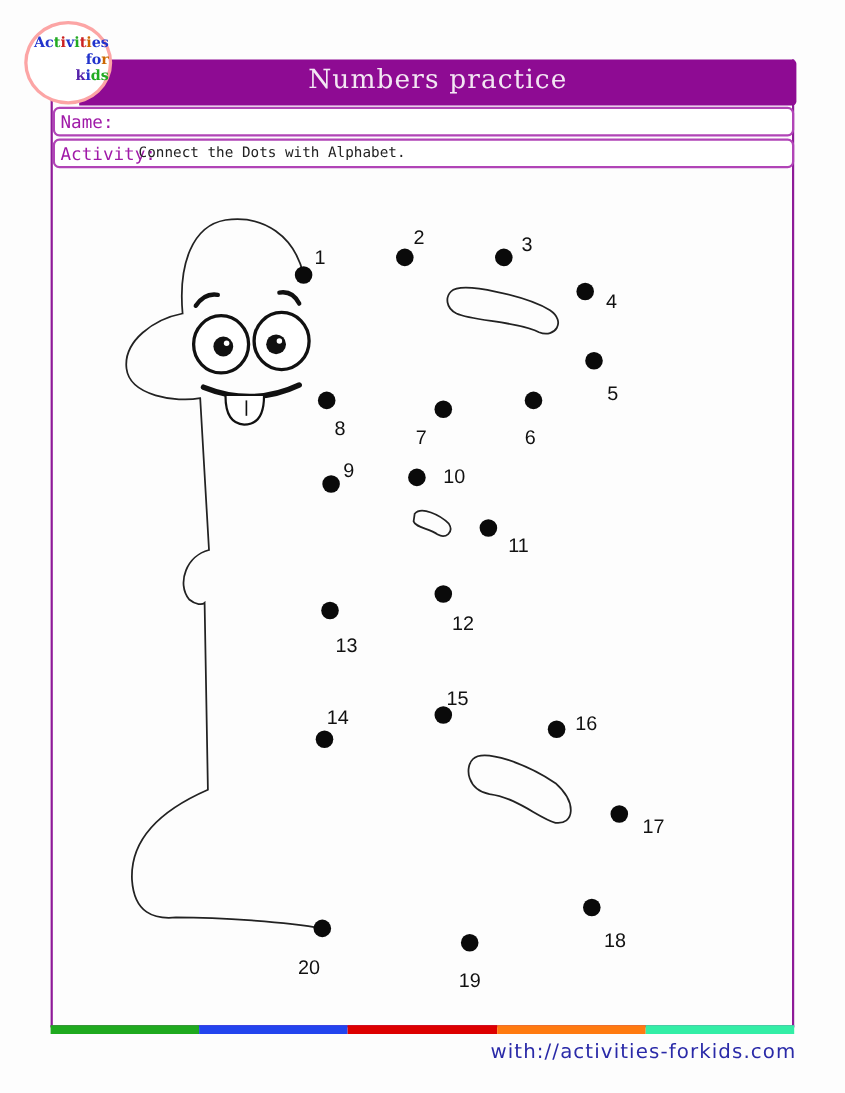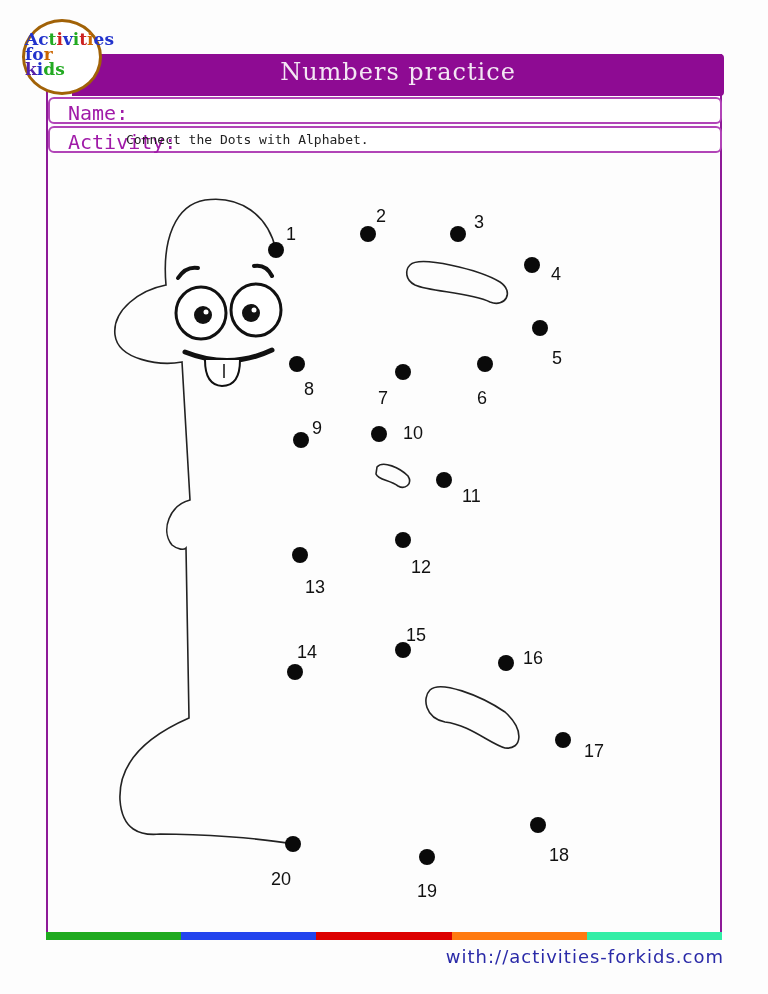--- a/index.html
+++ b/index.html
@@ -1,25 +1,25 @@
 <!DOCTYPE html>
 <html><head>
 <meta charset="utf-8">
 <style>
   html, body { margin:0; padding:0; background:#fdfdfd; }
   body { width:768px; height:994px; position:relative; overflow:hidden; font-family:"DejaVu Sans", sans-serif; }
   .frame { position:absolute; left:46px; top:54px; width:676px; height:880px; border:2px solid #8e1a98; border-top:none; box-sizing:border-box; }
   .title-bar { position:absolute; left:72px; top:54px; width:652px; height:42px; background:#8e0b93; border-radius:0 4px 4px 0; }
   .title-text { position:absolute; left:0; right:0; top:4px; text-align:center; color:#f3e6f3; font-family:"DejaVu Serif", serif; font-size:24px; letter-spacing:1px; }
-  .logo { position:absolute; left:22px; top:19px; width:80px; height:76px; border-radius:50%; border:3px solid #a16207; background:#fff; box-sizing:border-box; text-align:left; font-family:"DejaVu Serif", serif; font-weight:bold; line-height:15px; padding-top:10px; font-size:17px; }
+  .logo { position:absolute; left:22px; top:19px; width:80px; height:76px; border-radius:50%; border:3px solid #fca5a5; background:#fff; box-sizing:border-box; text-align:right; font-family:"DejaVu Serif", serif; font-weight:bold; line-height:15px; padding-top:10px; font-size:13px; }
   .logo span { display:inline; }
   .row { position:absolute; left:48px; width:674px; height:27px; border:2px solid #b144b7; border-radius:6px; box-sizing:border-box; background:#fff; }
   .row.name { top:97px; }
   .row.activity { top:126px; }
-  .lbl { position:absolute; left:18px; top:2px; color:#a01aa8; font-family:"DejaVu Sans Mono", monospace; font-size:20px; }
+  .lbl { position:absolute; left:5px; top:2px; color:#a01aa8; font-family:"DejaVu Sans Mono", monospace; font-size:16px; }
   .act-text { position:absolute; left:76px; top:4px; color:#222; font-family:"DejaVu Sans Mono", monospace; font-size:13px; }
   .art { position:absolute; left:0; top:0; }
   .dot-label { font-family:"Liberation Sans", sans-serif; font-size:18px; fill:#111; }
   .color-bar { position:absolute; left:46px; top:932px; height:8px; }
   .url { position:absolute; right:44px; top:946px; color:#2a2aa8; font-family:"DejaVu Sans", sans-serif; font-size:18px; letter-spacing:1px; }
 </style>
 </head>
 <body>
 
 <div class="frame"></div>

